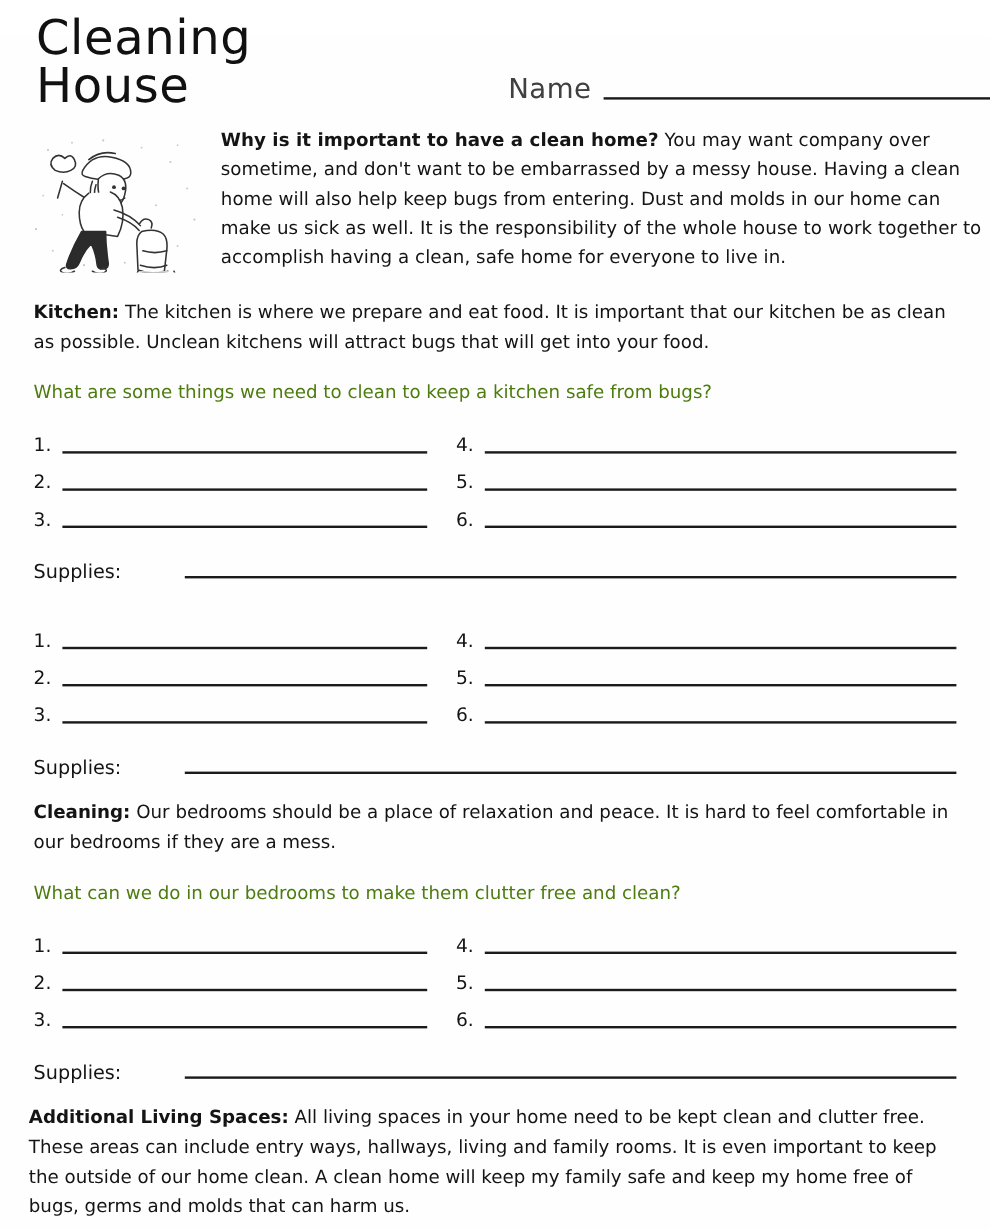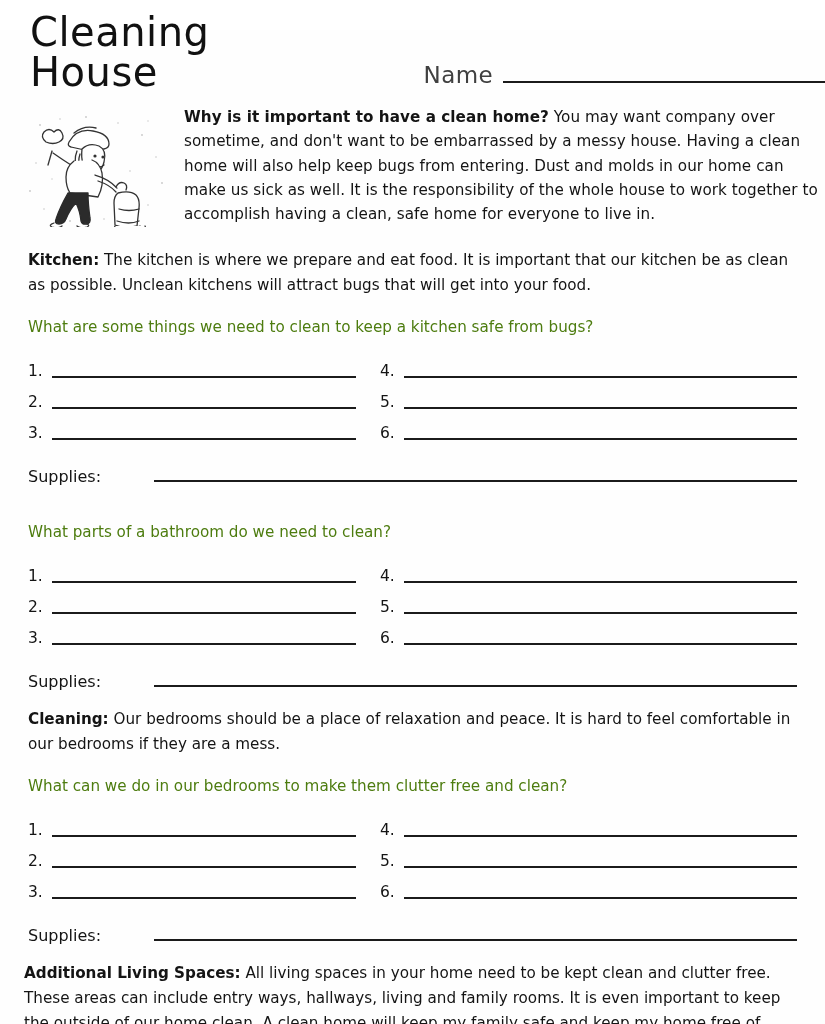--- a/index.html
+++ b/index.html
@@ -272,21 +272,20 @@
     </div>
     <div class="supplies">
       <span class="supplies-label">Supplies:</span>
       <span class="supplies-rule"></span>
     </div>
   </div>
 
   <div class="gap-sm"></div>
 
   <div class="section">
-    <div class="section-question">What parts of a bathroom do we need to clean?</div>
     <div class="answers">
       <div class="answer-item">
         <span class="answer-num">1.</span>
         <span class="answer-rule"></span>
       </div>
       <div class="answer-item">
         <span class="answer-num">4.</span>
         <span class="answer-rule"></span>
       </div>
       <div class="answer-item">

